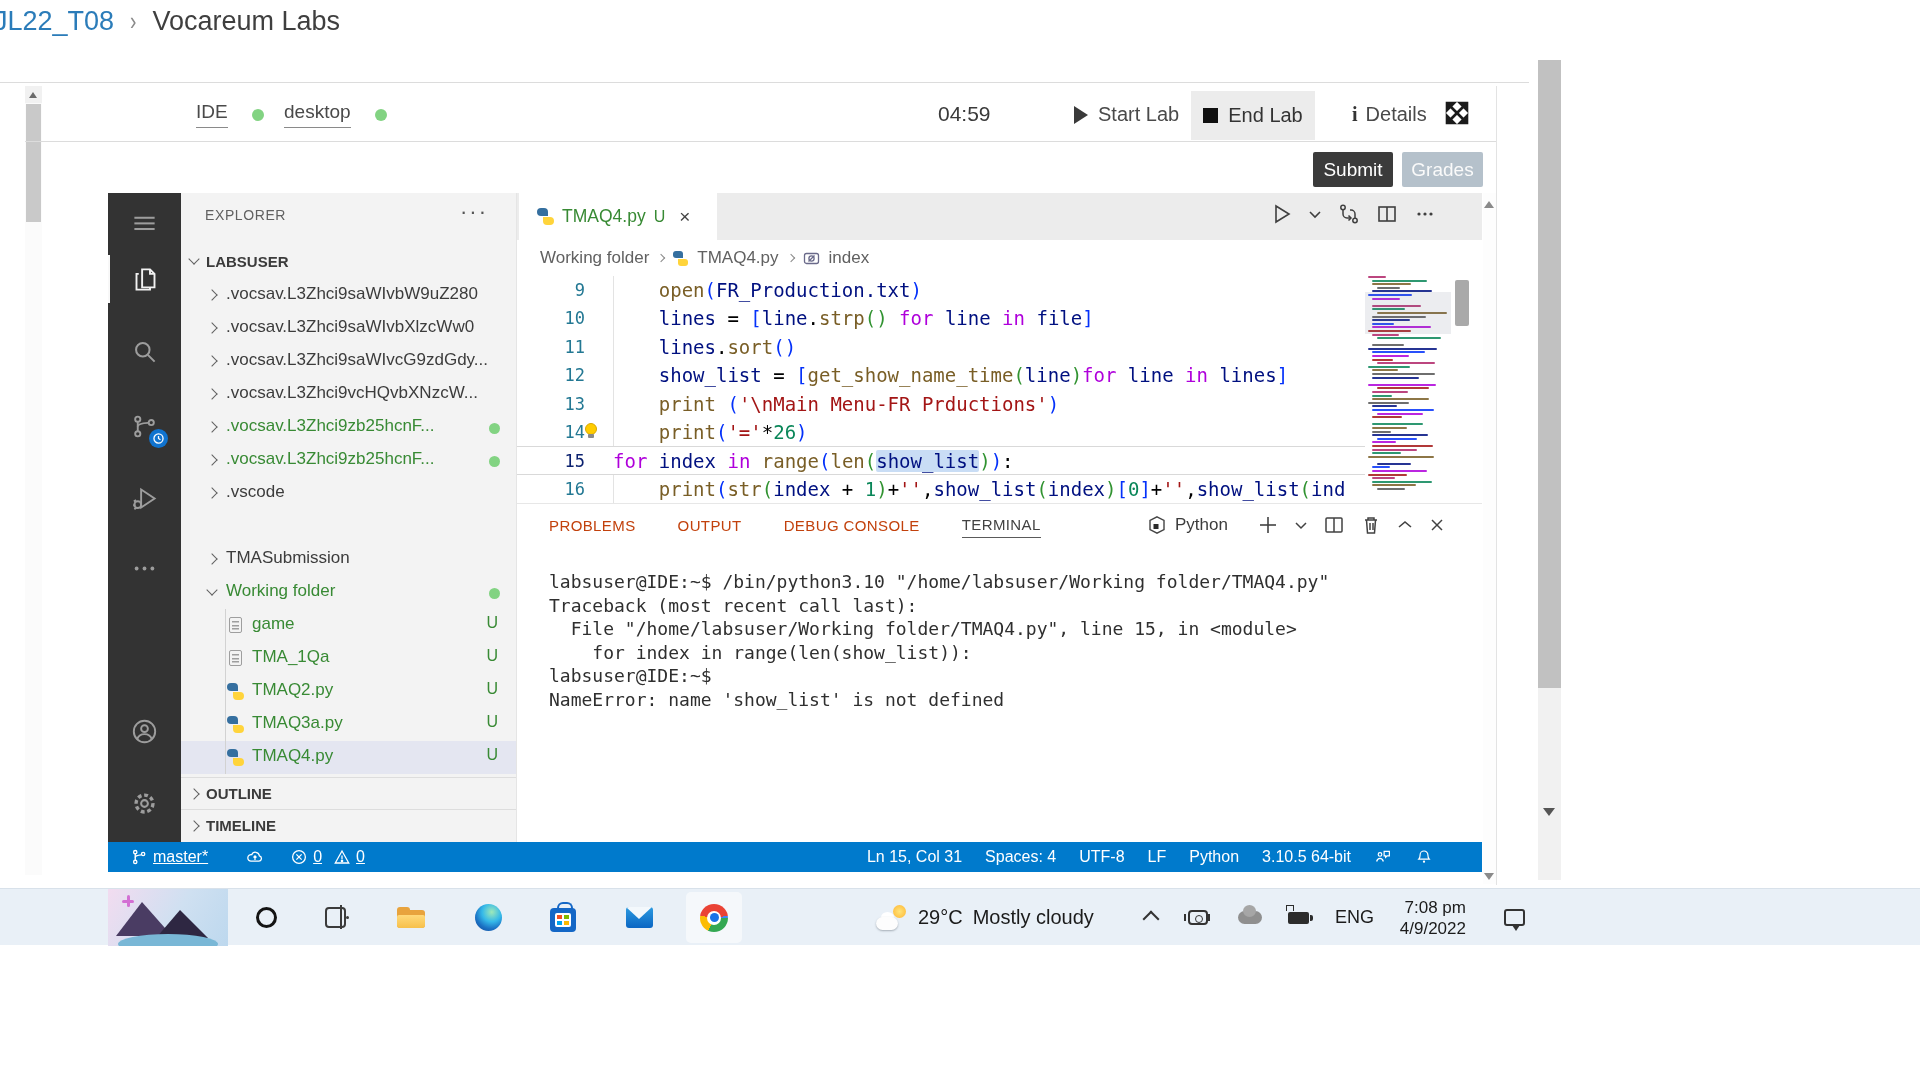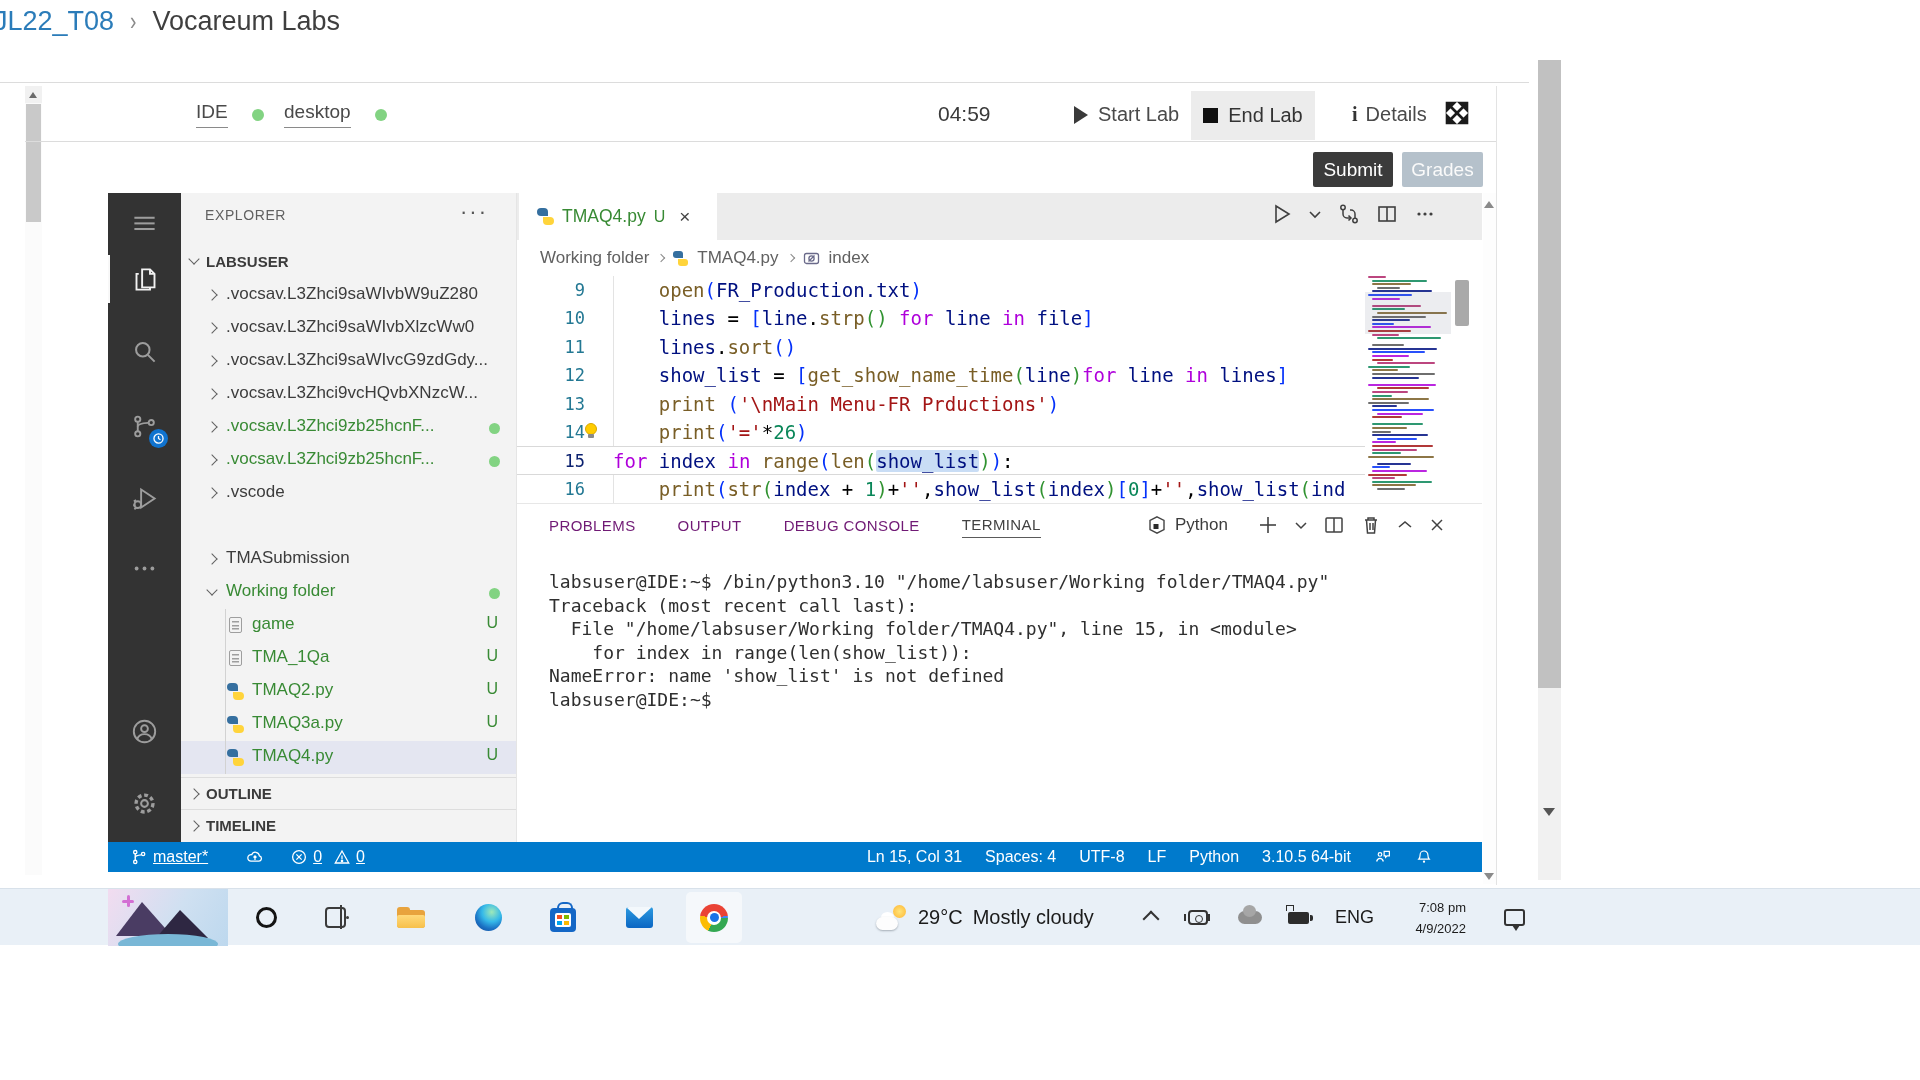--- a/index.html
+++ b/index.html
@@ -114,21 +114,21 @@
   .bulb { position:absolute; left:66px; width:16px; height:16px; cursor:pointer; }
   .bulb .b { position:absolute; left:2px; top:0; width:12px; height:12px; border-radius:50%; background:#fc0; border:1px solid #d9a800; }
   .bulb .s { position:absolute; left:5px; top:11px; width:6px; height:4px; background:#8a8a8a; border-radius:1px; }
   .minimap { position:absolute; left:848px; top:0; width:86px; height:227px; overflow:hidden; cursor:pointer; }
   .minimap .mrow { height:2px; margin-bottom:1.6px; border-radius:1px; opacity:.85; }
   .mm-slider { position:absolute; left:848px; top:16px; width:86px; height:42px; background:rgba(100,110,130,.12); }
   .ed-sb-thumb { position:absolute; left:938px; top:4px; width:14px; height:46px; background:#a9a9a9; border-radius:2px; cursor:pointer; }
 
   .panel { position:absolute; left:0; top:310px; width:965px; height:339px; background:#fff; border-top:1px solid #e7e7e7; }
   .ptabs { position:absolute; left:32px; top:0; height:46px; display:flex; gap:42px; align-items:center; }
-  .ptab { font-size:15px; letter-spacing:.4px; color:#701a75; cursor:pointer; padding-bottom:4px; }
+  .ptab { font-size:15px; letter-spacing:.4px; color:#c2410c; cursor:pointer; padding-bottom:4px; }
   .ptab.active { color:#424242; border-bottom:1.5px solid #5a5a5a; }
   .pactions { position:absolute; top:10px; display:flex; align-items:center; gap:0; color:#424242; }
   .pactions > * { cursor:pointer; }
   .pshell { display:flex; align-items:center; gap:8px; font-size:17px; color:#3c3c3c; margin-right:14px; cursor:pointer; }
   .term { position:absolute; left:32px; top:66px; font-family:"DejaVu Sans Mono", monospace; font-size:18px; line-height:23.6px; color:#2f2f2f; white-space:pre; cursor:text; }
 
   .statusbar { position:absolute; left:0; top:649px; width:1374px; height:30px; background:var(--accent); color:#fff; font-size:16px; display:flex; align-items:center;text-decoration:underline; }
   .sb-left { display:flex; align-items:center; margin-left:22px; gap:8px; }
   .sb-right { display:flex; align-items:center; gap:23px; position:absolute; right:49px; top:0; height:30px; }
   .sb-item { display:flex; align-items:center; gap:5px; cursor:pointer; }
@@ -181,21 +181,21 @@
   .tray-chev { position:absolute; left:1145px; top:24px; width:12px; height:12px; border-left:2px solid #333; border-top:2px solid #333; transform:rotate(45deg); cursor:pointer; }
   .cam { position:relative; width:20px; height:15px; border:2px solid #333; border-radius:4px; }
   .cam:before { content:""; position:absolute; left:5px; top:2.5px; width:6px; height:6px; border:1.6px solid #333; border-radius:50%; }
   .cam:after { content:""; position:absolute; left:-6px; top:2px; width:2px; height:7px; background:#333; box-shadow:24px 0 0 #333; }
   .odcloud { width:24px; height:13px; border-radius:8px; background:#8f8f8f; position:relative; }
   .odcloud:before { content:""; position:absolute; left:5px; top:-6px; width:13px; height:12px; border-radius:50%; background:#a6a6a6; }
   .battery { position:relative; width:21px; height:12px; background:#2c2c2c; border-radius:2px; }
   .battery:before { content:""; position:absolute; right:-4px; top:3px; width:3px; height:6px; background:#2c2c2c; border-radius:0 2px 2px 0; }
   .battery:after { content:""; position:absolute; left:-2px; top:-7px; width:6px; height:5px; border:1.8px solid #2c2c2c; border-bottom:none; }
   .tray-eng { position:absolute; left:1335px; top:0; height:57px; display:flex; align-items:center; font-size:18px; color:#1b1b1b; cursor:pointer; }
-  .tray-clock { position:absolute; left:1390px; top:0; height:57px; display:flex; flex-direction:column; justify-content:center; align-items:flex-end; font-size:13px; line-height:21px; color:#1b1b1b; cursor:pointer; width:76px; }
+  .tray-clock { position:absolute; left:1390px; top:0; height:57px; display:flex; flex-direction:column; justify-content:center; align-items:flex-end; font-size:17px; line-height:21px; color:#1b1b1b; cursor:pointer; width:76px; }
   .notif { position:relative; width:21px; height:17px; border:2px solid #333; border-radius:3px; }
   .notif:before { content:""; position:absolute; left:6px; bottom:-7px; width:0; height:0; border-left:4px solid transparent; border-right:4px solid transparent; border-top:6px solid #333; }
 </style>
 </head>
 <body>
 
 <div class="page">
 
   <div class="abs crumb">
     <span class="crumb-course">JL22_T08</span>
@@ -588,21 +588,21 @@
               <line x1="13" y1="9" x2="13" y2="16"></line>
             </svg>
           <svg width="16" height="16" viewBox="0 0 16 16" fill="none" stroke="#424242" stroke-width="1.6">
               <path d="M2 10l6-5 6 5"></path>
             </svg>
           <svg width="18" height="18" viewBox="0 0 18 18" fill="none" stroke="#424242" stroke-width="1.5">
               <line x1="4" y1="4" x2="14" y2="14"></line>
               <line x1="14" y1="4" x2="4" y2="14"></line>
             </svg>
         </div>
-        <div class="term" id="terminal-output"><div>labsuser@IDE:~$ /bin/python3.10 "/home/labsuser/Working folder/TMAQ4.py"</div><div>Traceback (most recent call last):</div><div>  File "/home/labsuser/Working folder/TMAQ4.py", line 15, in &lt;module&gt;</div><div>    for index in range(len(show_list)):</div><div>NameError: name 'show_list' is not defined</div><div>labsuser@IDE:~$</div></div>
+        <div class="term" id="terminal-output"><div>labsuser@IDE:~$ /bin/python3.10 "/home/labsuser/Working folder/TMAQ4.py"</div><div>Traceback (most recent call last):</div><div>  File "/home/labsuser/Working folder/TMAQ4.py", line 15, in &lt;module&gt;</div><div>    for index in range(len(show_list)):</div><div>labsuser@IDE:~$</div><div>NameError: name 'show_list' is not defined</div></div>
       </div>
 
     </div>
 
     <div class="statusbar">
       <div class="sb-left">
         <span class="sb-item">
           <svg viewBox="0 0 24 24" fill="none" stroke="currentColor" stroke-width="1.8">
               <circle cx="7" cy="5.5" r="2.2"></circle>
               <circle cx="7" cy="18.5" r="2.2"></circle>

